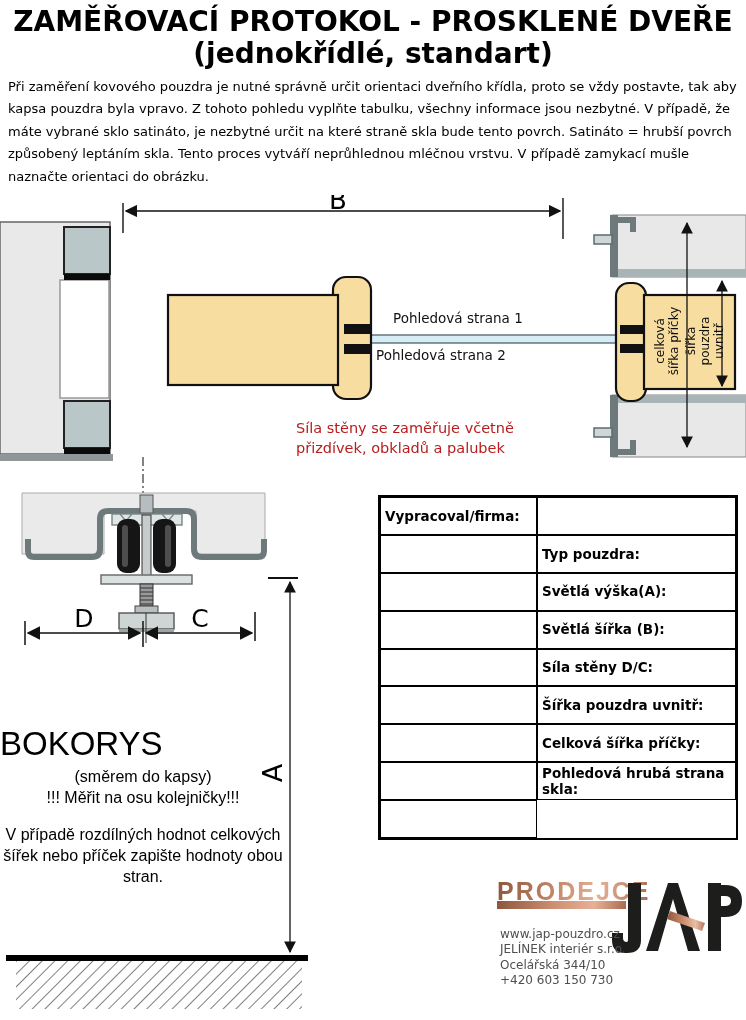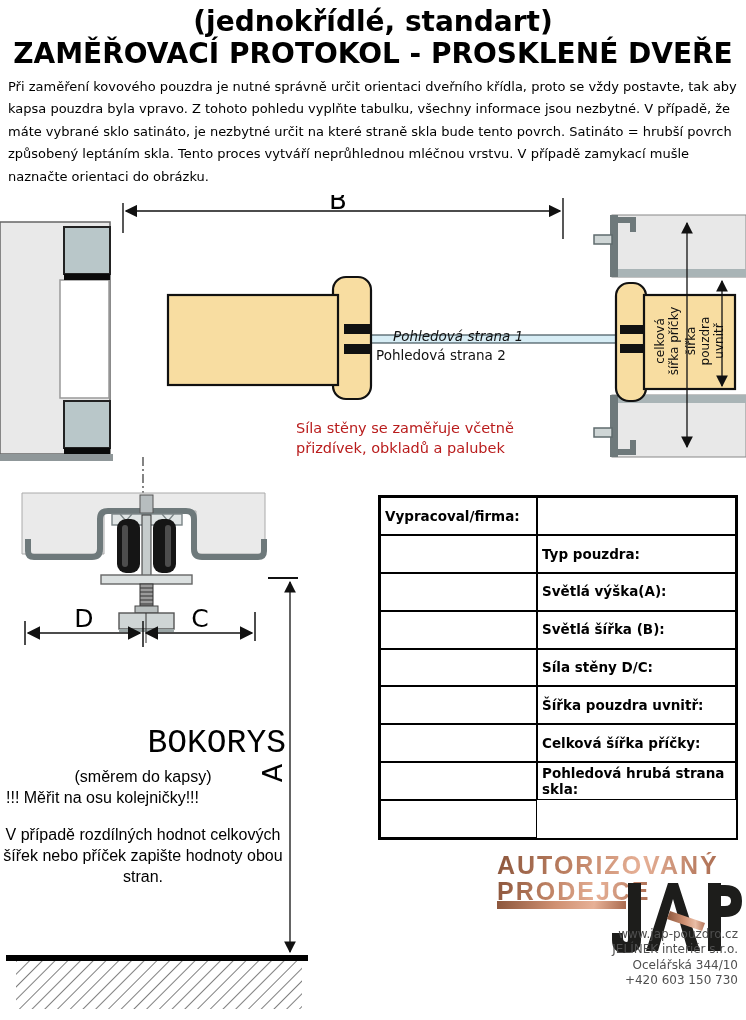--- a/index.html
+++ b/index.html
@@ -12,52 +12,52 @@
          font-family:"DejaVu Sans",sans-serif;font-size:13px;line-height:22.4px;}
   
   .svg-abs{position:absolute;}
   .side-label{position:absolute;font-family:"DejaVu Sans",sans-serif;font-size:13.5px;color:#111;}
   .red-note{position:absolute;left:296px;top:419px;color:#b91c1c;white-space:pre-line;
             font-family:"DejaVu Sans",sans-serif;font-size:14.5px;line-height:19.5px;}
   .vlabel{position:absolute;transform:translate(-50%,-50%) rotate(-90deg);
           font-family:"DejaVu Sans",sans-serif;font-size:12px;line-height:14px;
           text-align:center;white-space:pre-line;color:#111;}
   
-  .bok-title{position:absolute;left:0;top:726px;width:286px;text-align:right;
-             font-family:Liberation Mono, monospace;font-size:33px;line-height:36px;}
+  .bok-title{position:absolute;left:0;top:726px;width:286px;text-align:left;
+             font-family:Liberation Sans, sans-serif;font-size:33px;line-height:36px;}
   .bok-sub{position:absolute;left:0;top:768px;width:286px;text-align:center;font-size:16px;}
-  .bok-warn{position:absolute;left:0;top:789px;width:286px;text-align:left;font-size:16px;padding-left:6px;}
+  .bok-warn{position:absolute;left:0;top:789px;width:286px;text-align:center;font-size:16px;}
   .bok-note{position:absolute;left:-8px;top:824px;width:302px;text-align:center;
             font-size:16px;line-height:21px;}
   
   .mtable{position:absolute;left:378px;top:495px;width:360px;height:345px;
           display:grid;grid-template-columns:157px 1fr;grid-auto-rows:1fr;
           border:2px solid #000;box-sizing:border-box;}
   .mtable .th{border:1.5px solid #000;display:flex;align-items:center;padding:1px 4px;
               font-family:"DejaVu Sans",sans-serif;font-weight:bold;font-size:13.5px;line-height:16.5px;}
   .mtable .td{border:1.5px solid #000;}
   
   .dealer-line{position:absolute;left:497px;font-weight:bold;font-size:25px;line-height:26px;
                letter-spacing:2px;font-family:"Liberation Sans",sans-serif;
                background:linear-gradient(100deg,#8c563c 0%,#c08365 35%,#e7b197 65%,#a96a4e 100%);
                -webkit-background-clip:text;background-clip:text;
                -webkit-text-fill-color:transparent;color:#b5765a;}
   .dealer-bar{position:absolute;left:497px;top:901px;width:129px;height:8px;
               background:linear-gradient(100deg,#8c563c,#cf9072 45%,#e7b197 75%,#a96a4e);}
-  .contact{position:absolute;left:500px;top:927px;width:238px;text-align:right;
+  .contact{position:absolute;left:500px;top:927px;width:238px;text-align:left;
            font-family:"DejaVu Sans",sans-serif;font-size:12px;line-height:15.4px;color:#4f4f4f;}
 </style>
 </head>
 <body>
 
 <div class="page">
 
   <div class="title">
+    <div>ZAMĚŘOVACÍ PROTOKOL - PROSKLENÉ DVEŘE</div>
     <div>(jednokřídlé, standart)</div>
-    <div>ZAMĚŘOVACÍ PROTOKOL - PROSKLENÉ DVEŘE</div>
   </div>
 
   <div class="intro">Při zaměření kovového pouzdra je nutné správně určit orientaci dveřního křídla, proto se vždy postavte, tak aby kapsa pouzdra byla vpravo. Z tohoto pohledu vyplňte tabulku, všechny informace jsou nezbytné. V případě, že máte vybrané sklo satináto, je nezbytné určit na které straně skla bude tento povrch. Satináto = hrubší povrch způsobený leptáním skla. Tento proces vytváří neprůhlednou mléčnou vrstvu. V případě zamykací mušle naznačte orientaci do obrázku.</div>
 
   <svg class="svg-abs" style="left:0;top:195px;" width="746" height="275" viewBox="0 0 746 275">
     <defs>
       <marker id="ah" viewBox="0 0 10 10" refX="9" refY="5" markerWidth="9" markerHeight="9" orient="auto-start-reverse">
           <path d="M0 0 L10 5 L0 10 Z" fill="#111"></path>
         </marker>
     </defs>
@@ -110,21 +110,21 @@
       <rect x="616" y="88" width="30" height="118" rx="13" fill="#f8dda1" stroke="#111" stroke-width="2.2"></rect>
       <rect x="620" y="130" width="24" height="9" fill="#111"></rect>
       <rect x="620" y="149" width="24" height="9" fill="#111"></rect>
       <rect x="644" y="100" width="91" height="94" fill="#f8dda1" stroke="#111" stroke-width="2.2"></rect>
     </g>
 
     <line x1="687" y1="28" x2="687" y2="252" stroke="#111" stroke-width="1.3" marker-start="url(#ah)" marker-end="url(#ah)"></line>
     <line x1="722" y1="86" x2="722" y2="191" stroke="#111" stroke-width="1.3" marker-start="url(#ah)" marker-end="url(#ah)"></line>
   </svg>
 
-  <div class="side-label" style="left:393px;top:328px;font-style:italic;">Pohledová strana 1</div>
+  <div class="side-label" style="left:393px;top:310px;">Pohledová strana 1</div>
   <div class="side-label" style="left:376px;top:347px;">Pohledová strana 2</div>
   <div class="red-note">Síla stěny se zaměřuje včetně
 přizdívek, obkladů a palubek</div>
   <div class="vlabel" style="left:667px;top:341px;">celková
 šířka příčky</div>
   <div class="vlabel" style="left:705px;top:341px;">šířka
 pouzdra uvnitř</div>
 
   <svg class="svg-abs" style="left:0;top:455px;" width="330" height="565" viewBox="0 0 330 565">
     <defs>
@@ -201,21 +201,20 @@
     <div class="th">Síla stěny D/C:</div>
     <div class="td"></div>
     <div class="th">Šířka pouzdra uvnitř:</div>
     <div class="td"></div>
     <div class="th">Celková šířka příčky:</div>
     <div class="td"></div>
     <div class="th">Pohledová hrubá strana skla:</div>
     <div class="td"></div>
   </div>
 
-  <div class="dealer-line" style="top:852px;">AUTORIZOVANÝ</div>
   <div class="dealer-line" style="top:878px;">PRODEJCE</div>
   <div class="dealer-bar"></div>
 
   <svg class="svg-abs" style="left:612px;top:883px;" width="130" height="70" viewBox="0 0 130 70" aria-label="JAP">
     <defs>
       <linearGradient id="copperG" x1="0" y1="0" x2="1" y2="0">
         <stop offset="0" stop-color="#8c563c"></stop>
           <stop offset="0.45" stop-color="#cf9072"></stop>
         <stop offset="0.75" stop-color="#e9bda6"></stop>
           <stop offset="1" stop-color="#b5765a"></stop>

